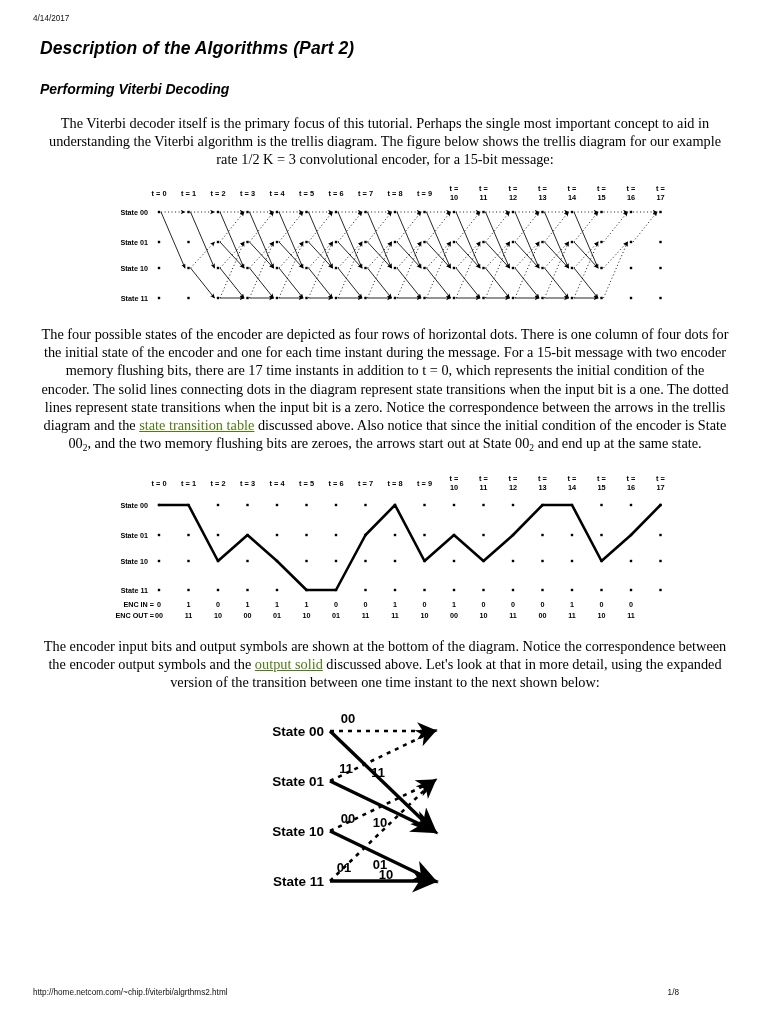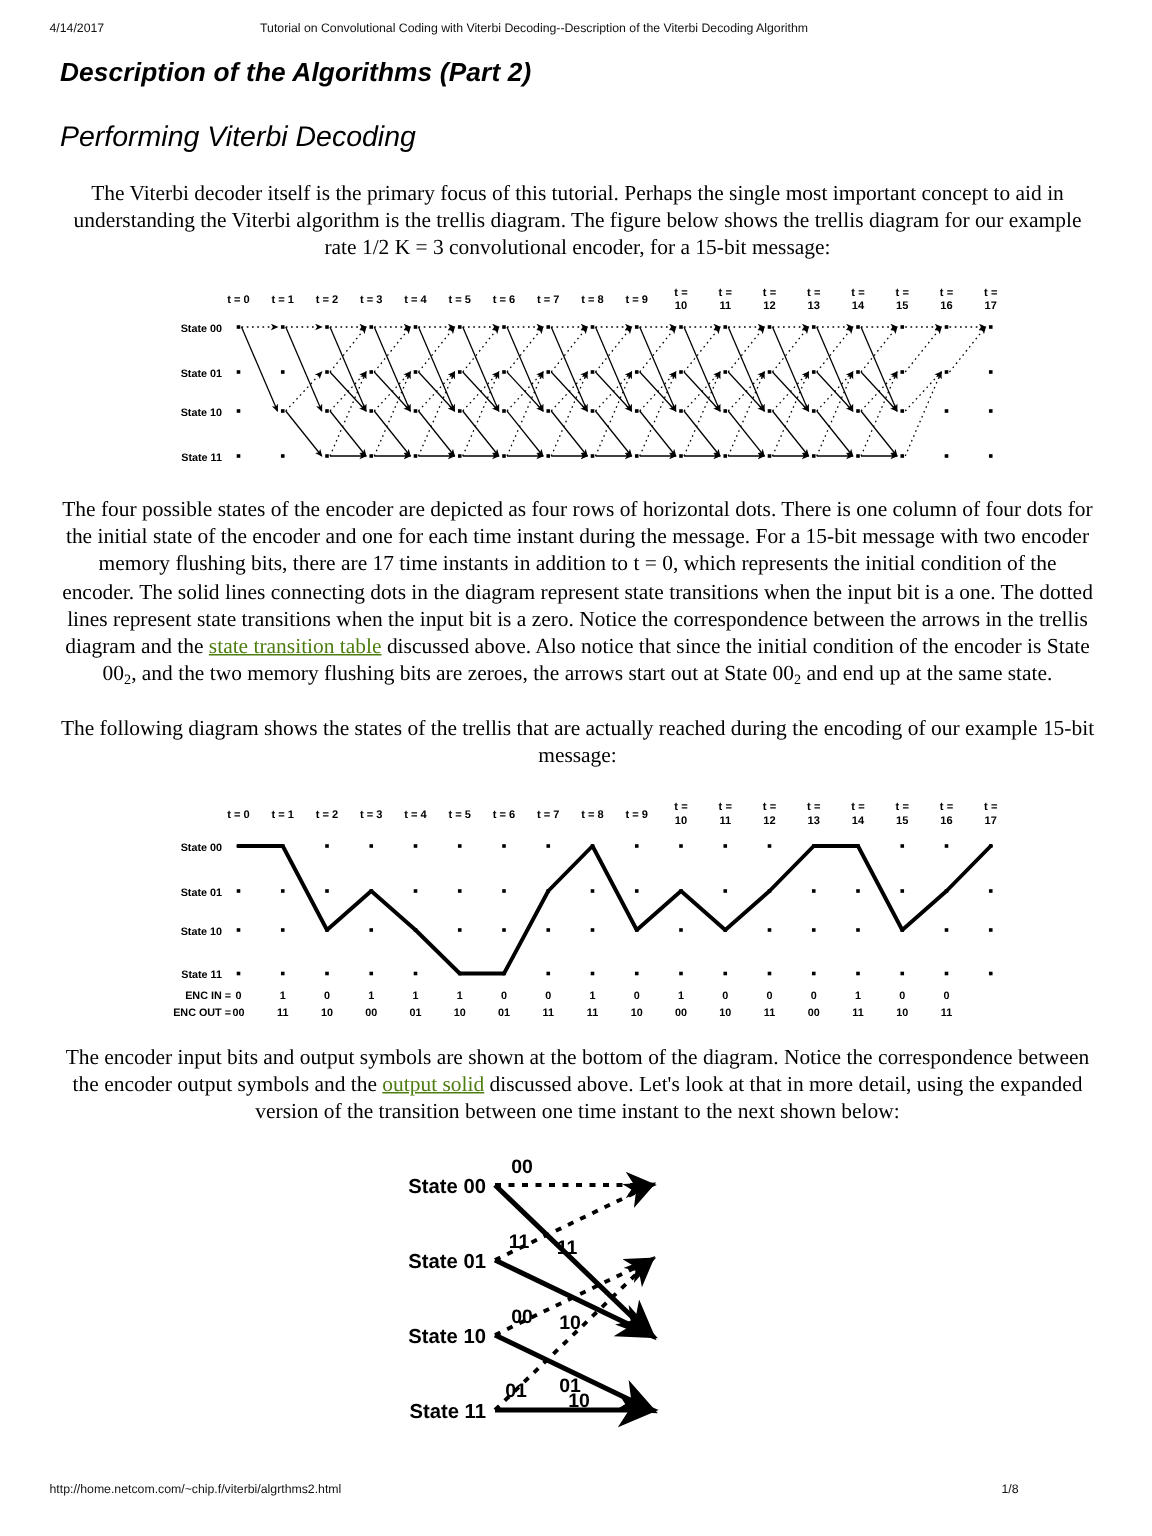--- a/index.html
+++ b/index.html
@@ -66,22 +66,22 @@
     font-family: "Liberation Sans", sans-serif;
     font-size: 17.5px;
     font-weight: bold;
     margin: 0 0 0 0;
     padding: 0;
     letter-spacing: 0.1px;
     font-style: italic;
   }
   h2.subtitle {
     font-family: "Liberation Sans", sans-serif;
-    font-size: 19px;
-    font-weight: normal;
+    font-size: 14px;
+    font-weight: bold;
     font-style: italic;
     margin: 22px 0 17px 0;
     padding: 0;
   }
   p.body {
     font-family: "Liberation Serif", serif;
     font-size: 14.3px;
     line-height: 18.1px;
     margin: 17px 0 0 0;
     padding: 0;
@@ -135,21 +135,20 @@
     fill: #000;
   }
 </style>
 </head>
 <body>
 
 <div class="page">
 
   <div class="pg-header">
     <span class="date">4/14/2017</span>
-    <span class="doctitle">Tutorial on Convolutional Coding with Viterbi Decoding--Description of the Viterbi Decoding Algorithm</span>
   </div>
 
   <div class="content">
 
     <h1 class="title">Description of the Algorithms  (Part 2)</h1>
 
     <h2 class="subtitle">Performing Viterbi Decoding</h2>
 
     <p class="body">The Viterbi decoder itself is the primary focus of this tutorial. Perhaps the single most important concept to aid in understanding the Viterbi algorithm is the trellis diagram. The figure below shows the trellis diagram for our example rate 1/2 K = 3 convolutional encoder, for a 15-bit message:</p>
 
@@ -389,21 +388,20 @@
             <line x1="488" y1="88" x2="512" y2="118" stroke="#000" stroke-width="0.85" marker-end="url(#ah-solid)"></line>
             <line x1="488" y1="118" x2="512" y2="118" stroke="#000" stroke-width="0.85" marker-end="url(#ah-solid)"></line>
           </g>
       </svg>
     </div>
 
     <p class="body tight">
       <span>The four possible states of the encoder are depicted as four rows of horizontal dots. There is one column of four dots for the initial state of the encoder and one for each time instant during the message. For a 15-bit message with two encoder memory flushing bits, there are 17 time instants in addition to t = 0, which represents the initial condition of the encoder. The solid lines connecting dots in the diagram represent state transitions when the input bit is a one. The dotted lines represent state transitions when the input bit is a zero. Notice the correspondence between the arrows in the trellis diagram and the </span><a class="ref" href="#">state transition table</a><span> discussed above. Also notice that since the initial condition of the encoder is State 00</span><sub>2</sub><span>, and the two memory flushing bits are zeroes, the arrows start out at State 00</span><sub>2</sub><span> and end up at the same state.</span>
     </p>
 
-    <p class="body">The following diagram shows the states of the trellis that are actually reached during the encoding of our example 15-bit message:</p>
 
     <div class="figure fig2">
       <svg id="svg-trellis2" width="600" height="152" viewBox="0 0 600 152">
         <g id="t2-labels">
             <text x="73" y="18" class="tlabel" text-anchor="middle">t = 0</text>
             <text x="102.5" y="18" class="tlabel" text-anchor="middle">t = 1</text>
             <text x="132" y="18" class="tlabel" text-anchor="middle">t = 2</text>
             <text x="161.5" y="18" class="tlabel" text-anchor="middle">t = 3</text>
             <text x="191" y="18" class="tlabel" text-anchor="middle">t = 4</text>
             <text x="220.5" y="18" class="tlabel" text-anchor="middle">t = 5</text>

